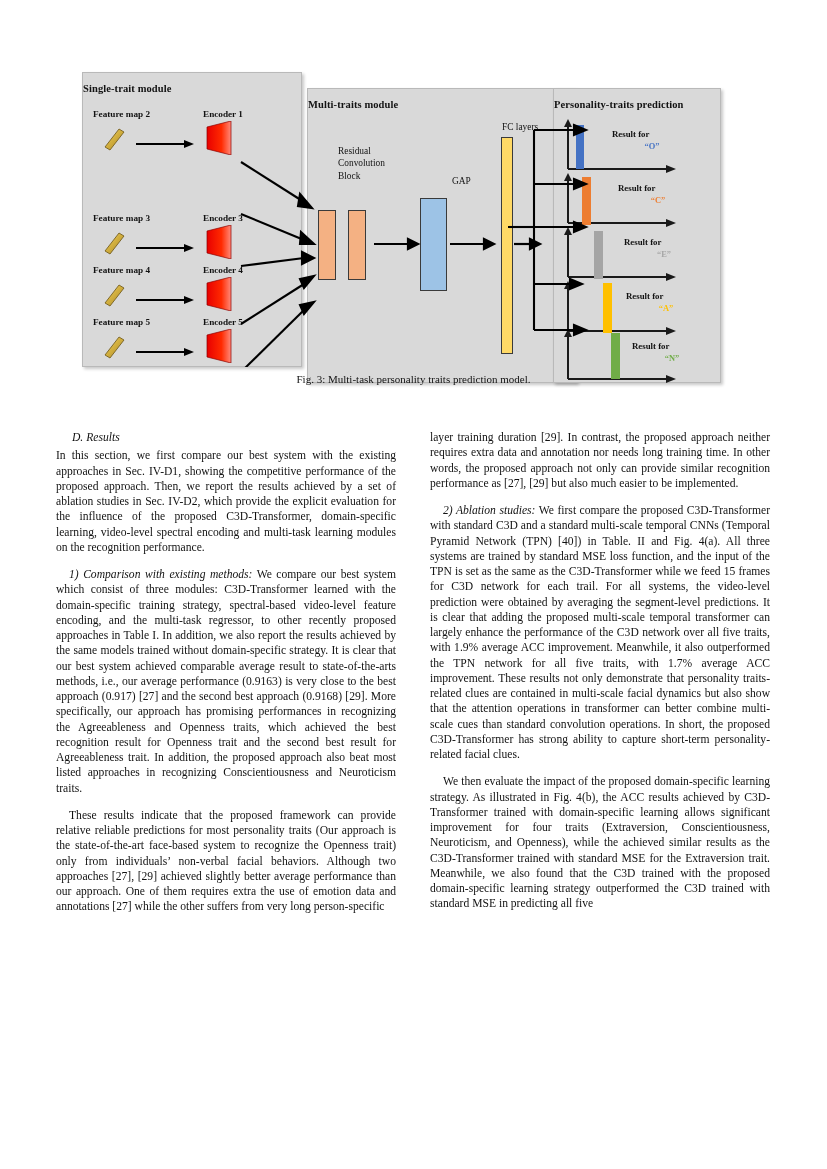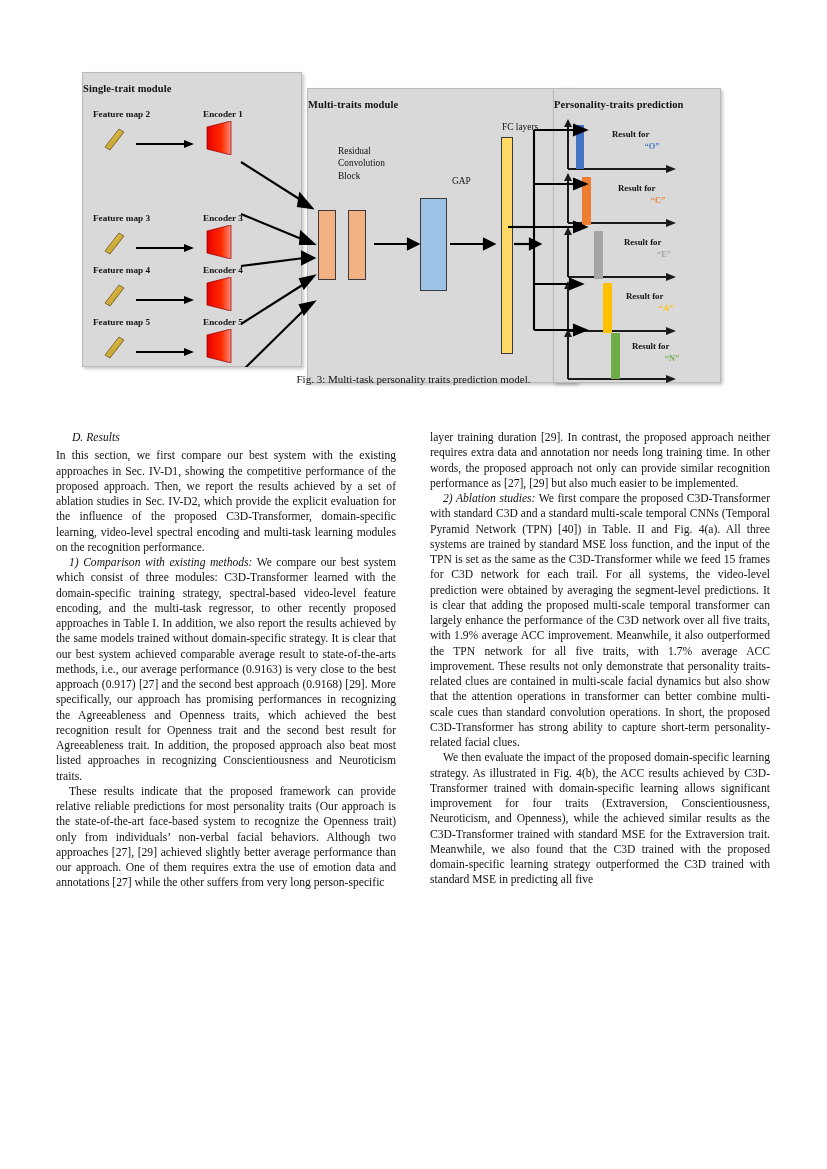--- a/index.html
+++ b/index.html
@@ -121,21 +121,21 @@
   #col-right { left: 430px; }
 
   .sec-head {
     font-style: italic;
     font-size: 11.6px;
     margin: 0 0 3px 16px;
     text-align: left;
   }
   .para { margin: 0; text-indent: 0; text-align: justify; }
   .para.indent { text-indent: 13px; }
-  .para + .para { margin-top: 0; }
+  .para + .para { margin-top: 12px; }
   .subhead { font-style: italic; }
 </style>
 </head>
 <body>
 
 <div class="figure-wrap">
 
   <div class="panel" id="panel-single">
     <div class="panel-title" style="top:10px;">Single-trait module</div>
 

